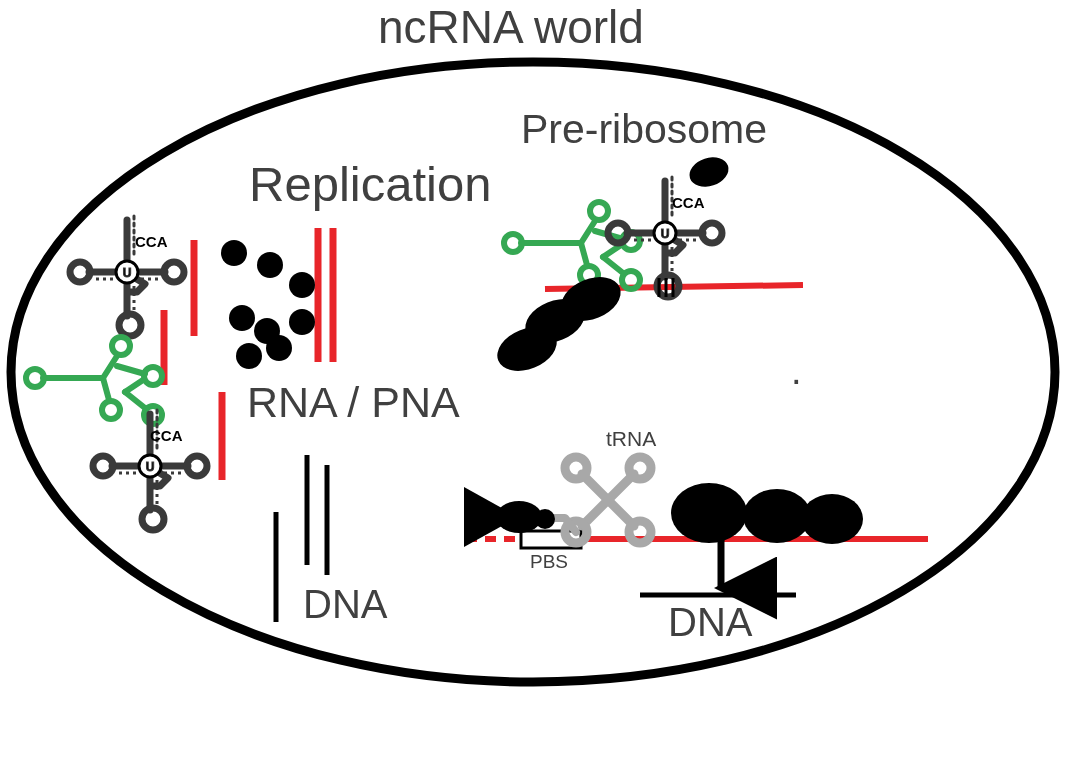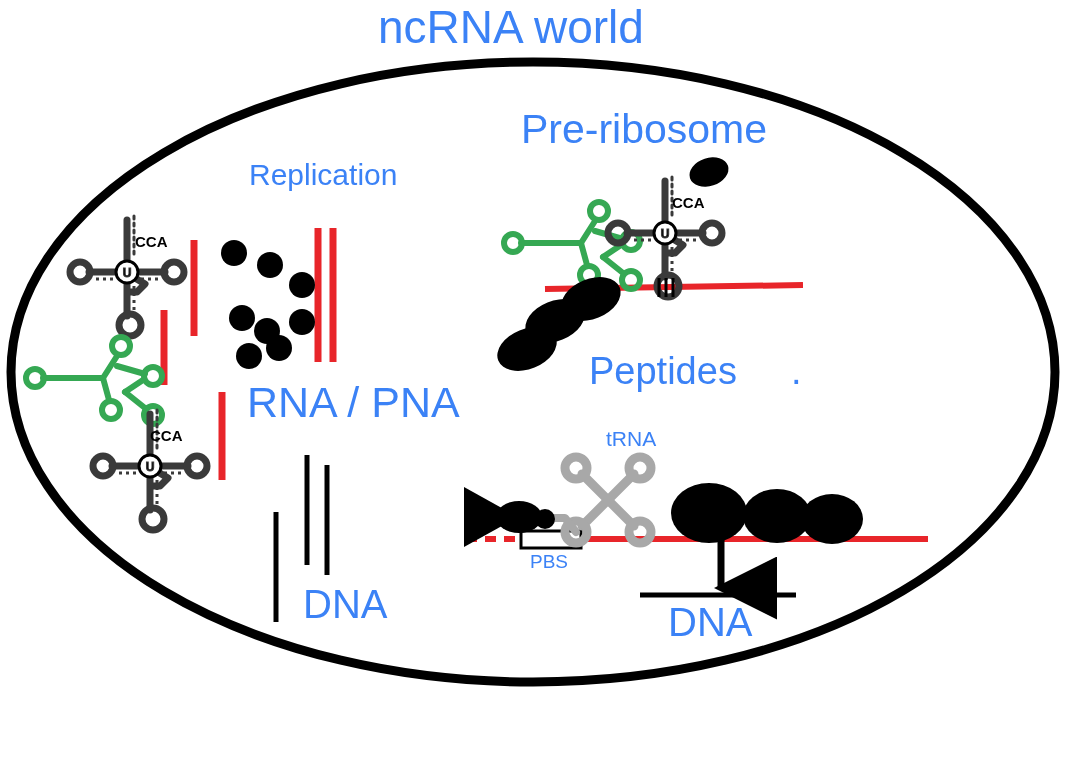--- a/index.html
+++ b/index.html
@@ -20,28 +20,28 @@
     height: 777px;
     background: #ffffff;
   }
   #stage > svg {
     position: absolute;
     left: 0;
     top: 0;
   }
   .lbl {
     position: absolute;
-    color: #3b82f6;
+    color: #404040;
     white-space: nowrap;
     font-family: "Liberation Sans", sans-serif;
     line-height: 1;
   }
   .title-main   { font-size: 46px; left: 378px; top: 4px; }
   .caption-main { font-size: 44px; left: 297px; top: 722px; }
-  .lbl-replication   { font-size: 30px; left: 249px; top: 160px; }
+  .lbl-replication   { font-size: 49px; left: 249px; top: 160px; }
   .lbl-preribosome   { font-size: 41px; left: 521px; top: 109px; }
   .lbl-rnapna        { font-size: 43px; left: 247px; top: 381px; }
   .lbl-peptides      { font-size: 38px; left: 589px; top: 352px; }
   .lbl-preretrovirus { font-size: 41px; left: 720px; top: 431px; }
   .lbl-dna-left      { font-size: 40px; left: 303px; top: 584px; }
   .lbl-dna-right     { font-size: 40px; left: 668px; top: 602px; }
   .lbl-pbs           { font-size: 19px; left: 530px; top: 552px; font-weight: normal; }
   .lbl-trna          { font-size: 21px; left: 606px; top: 428px; }
   .lbl-peptides-dot  { font-size: 38px; left: 791px; top: 352px; }
 </style>
@@ -219,21 +219,20 @@
   </svg>
 
   <div class="lbl title-main">ncRNA world</div>
 
   <div class="lbl lbl-replication">Replication</div>
 
   <div class="lbl lbl-rnapna">RNA / PNA</div>
 
   <div class="lbl lbl-preribosome">Pre-ribosome</div>
 
-  <div class="lbl lbl-peptides">Peptides</div>
 
   <div class="lbl lbl-peptides-dot">.</div>
 
 
   <div class="lbl lbl-dna-left">DNA</div>
 
   <div class="lbl lbl-dna-right">DNA</div>
 
   <div class="lbl lbl-pbs">PBS</div>
 

